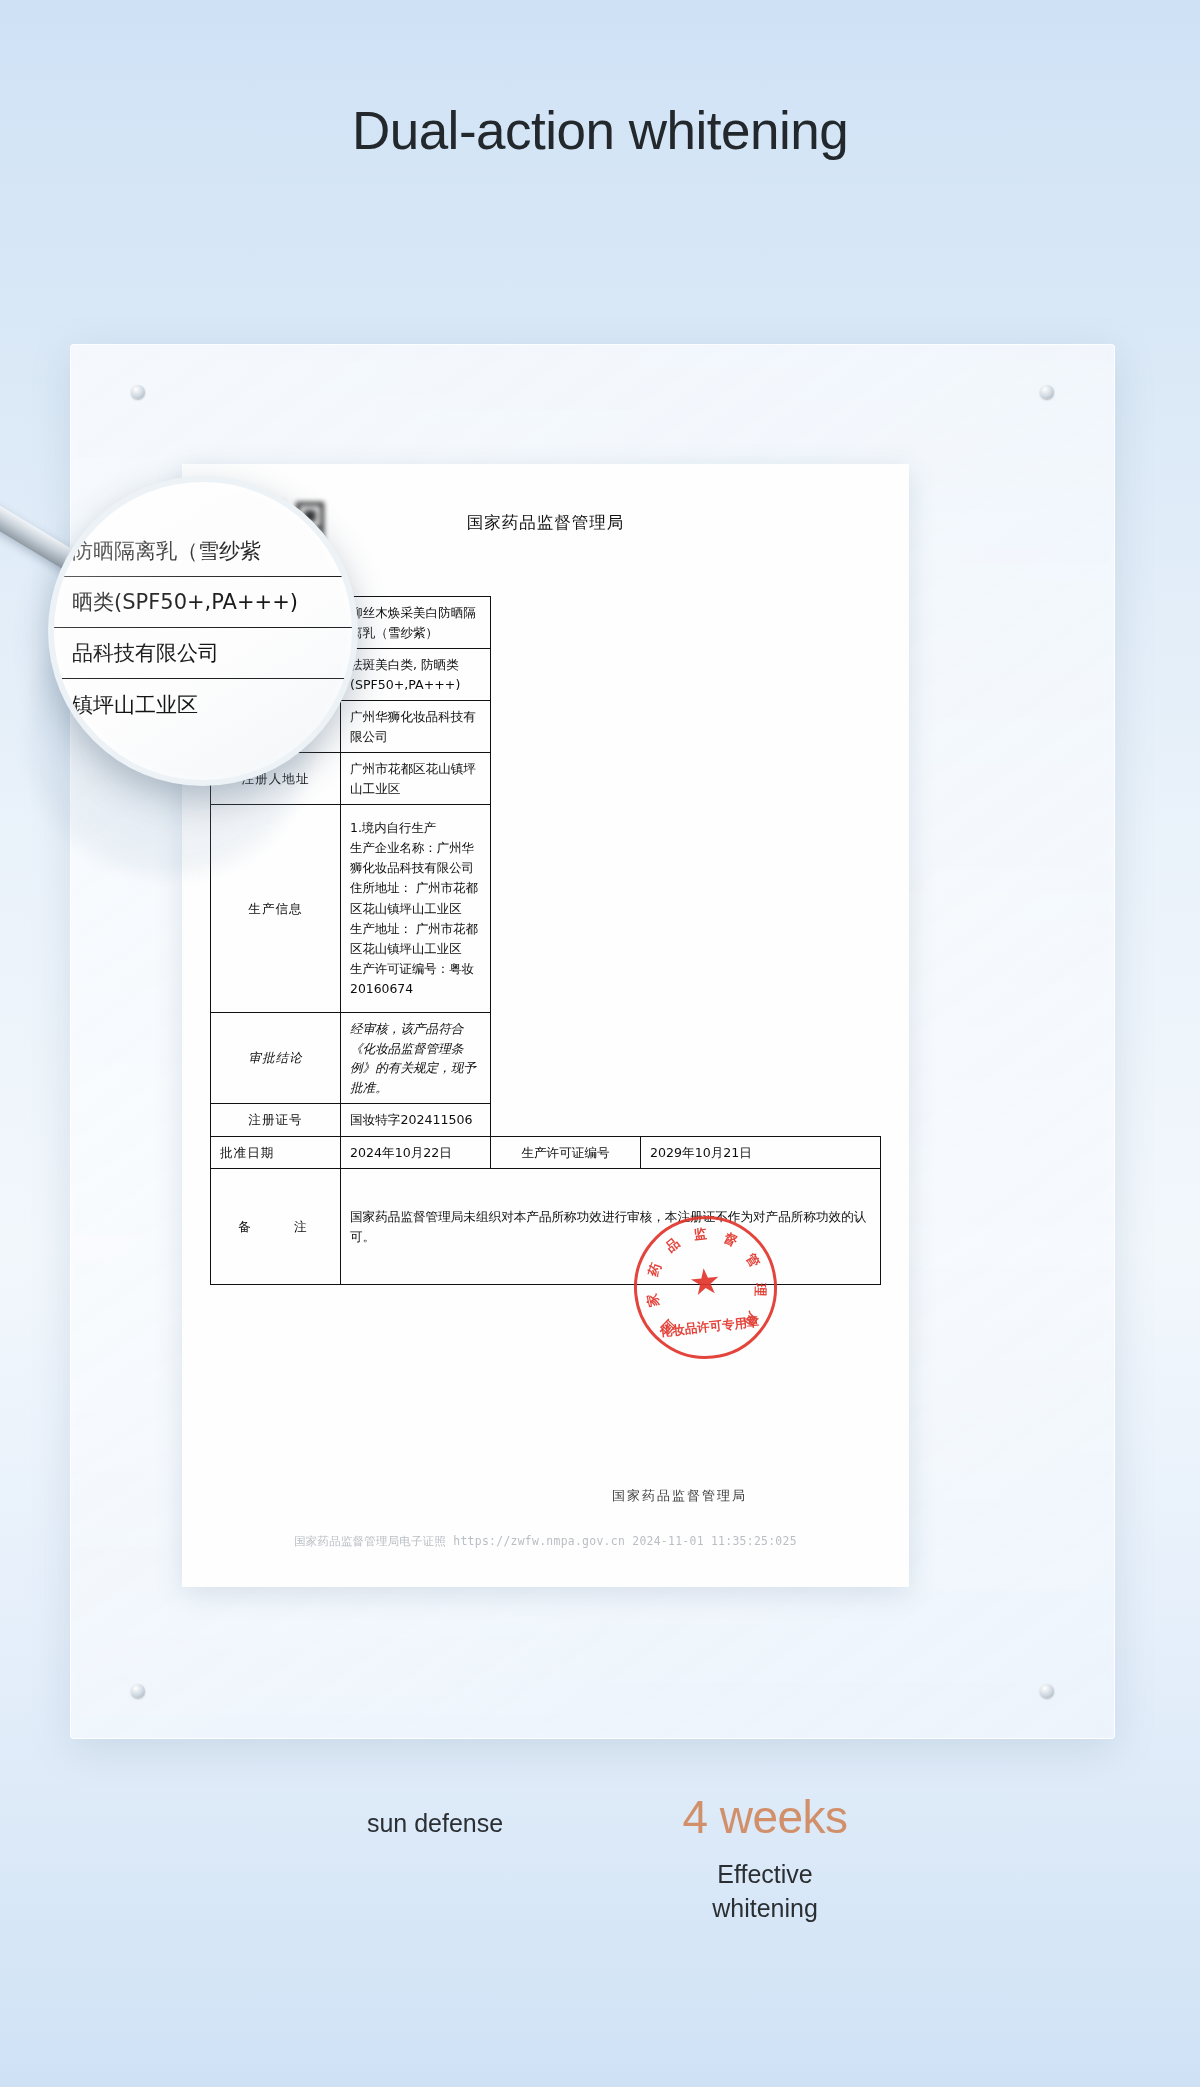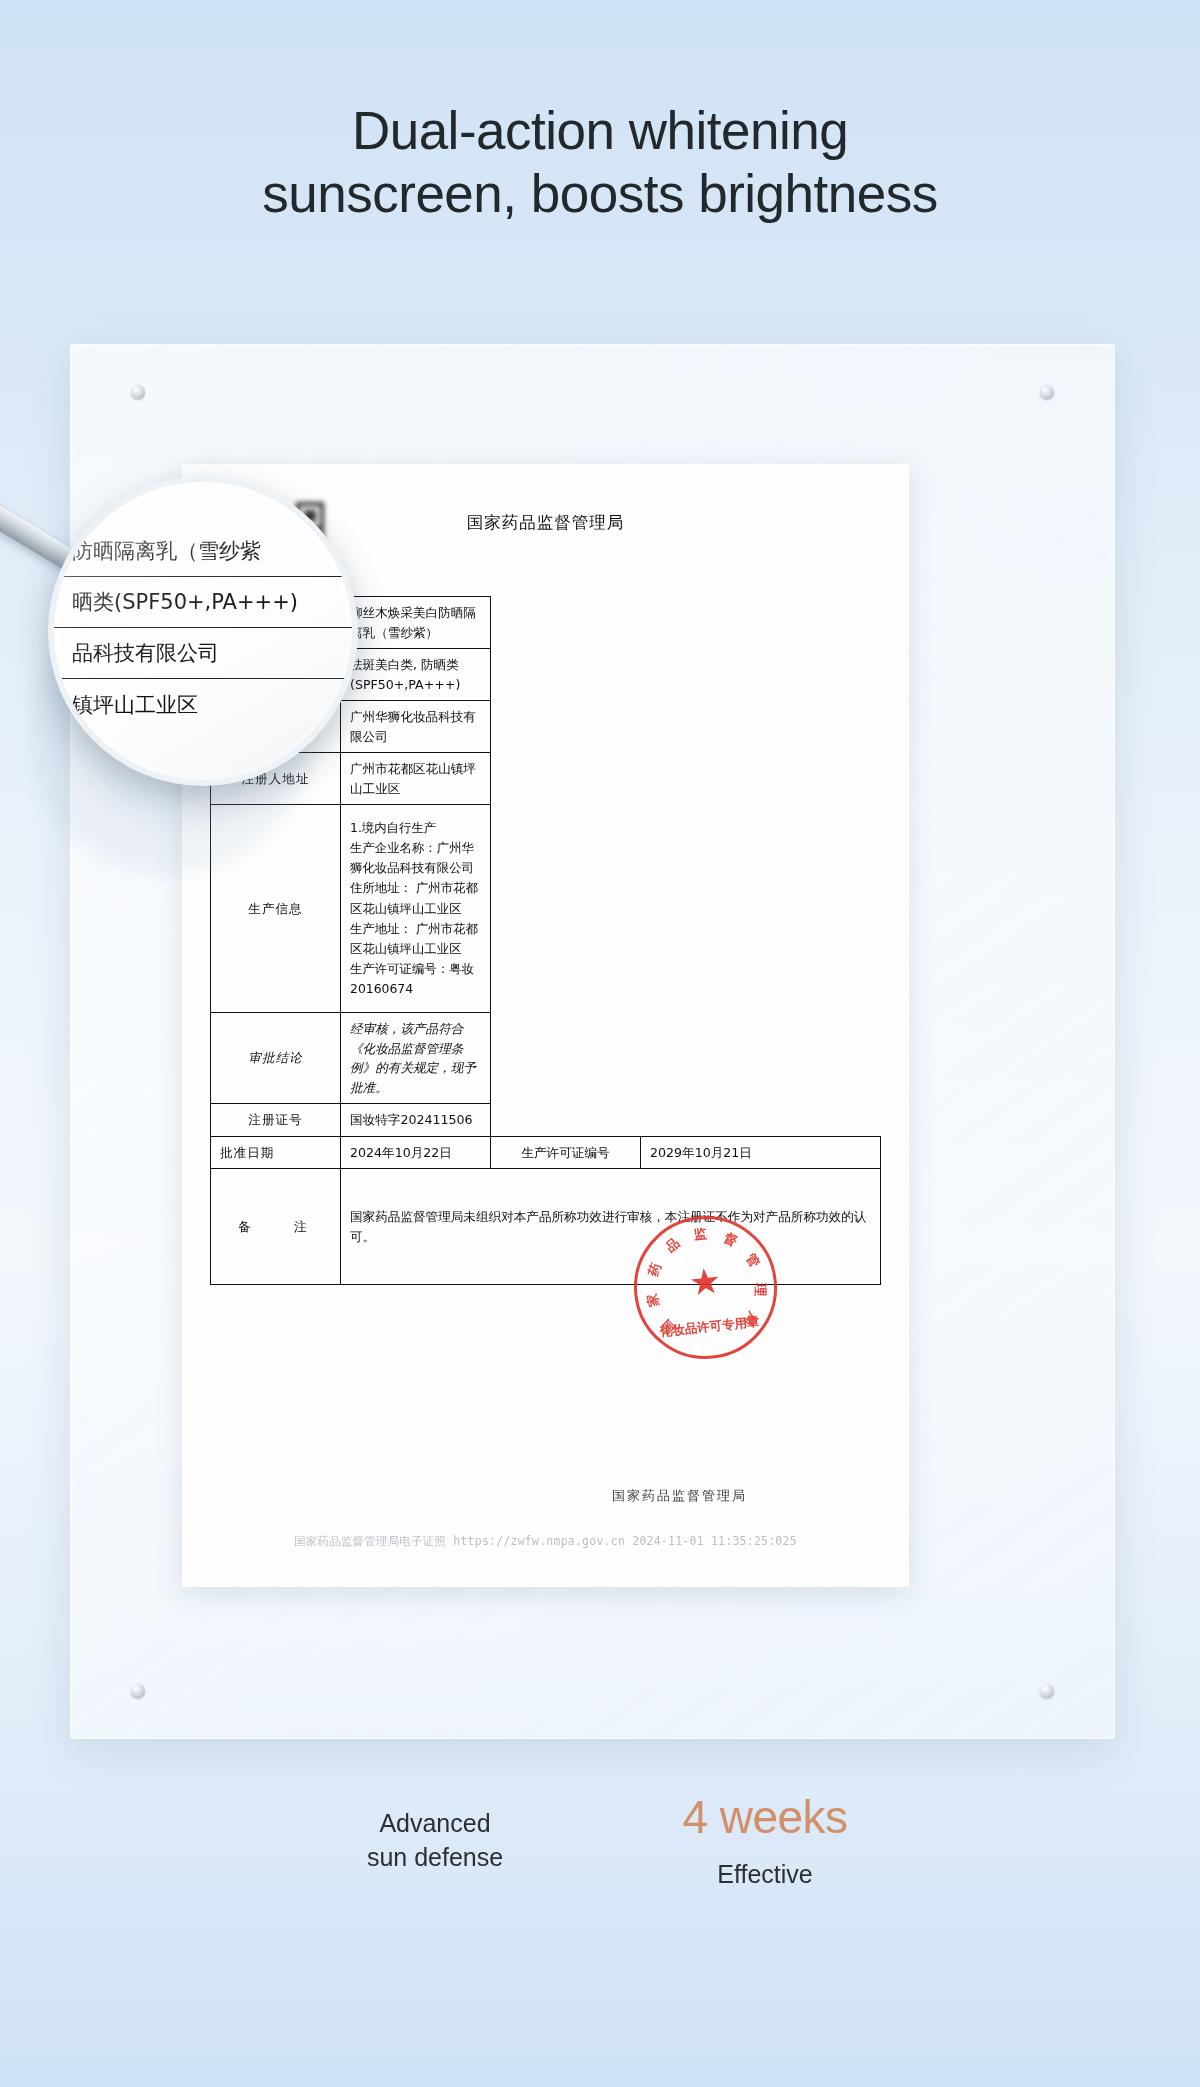--- a/index.html
+++ b/index.html
@@ -297,21 +297,20 @@
     font-size: 25px;
     color: #2b2f33;
     line-height: 1.36;
   }
 </style>
 </head>
 <body>
 
 <div class="headline">
   <span class="l1">Dual-action whitening</span>
-  <span class="l2">sunscreen, boosts brightness</span>
 </div>
 
 <div class="glass-panel">
   <span class="screw tl"></span>
   <span class="screw tr"></span>
   <span class="screw bl"></span>
   <span class="screw br"></span>
 </div>
 
 <div class="cert">
@@ -978,23 +977,23 @@
     <div class="mag-row sep">晒类(SPF50+,PA+++)</div>
     <div class="mag-row sep">品科技有限公司</div>
     <div class="mag-row">镇坪山工业区</div>
   </div>
   <div class="mag-gloss"></div>
 </div>
 
 <div class="features">
   <div class="feature">
     <div class="sub">
-      <div>Advanced</div>
       <div>sun defense</div>
     </div>
   </div>
   <div class="feature">
     <div class="big">4 weeks</div>
     <div class="sub">
       <div>Effective</div>
+      <div>whitening</div>
     </div>
   </div>
 </div>
 
 </body></html>

